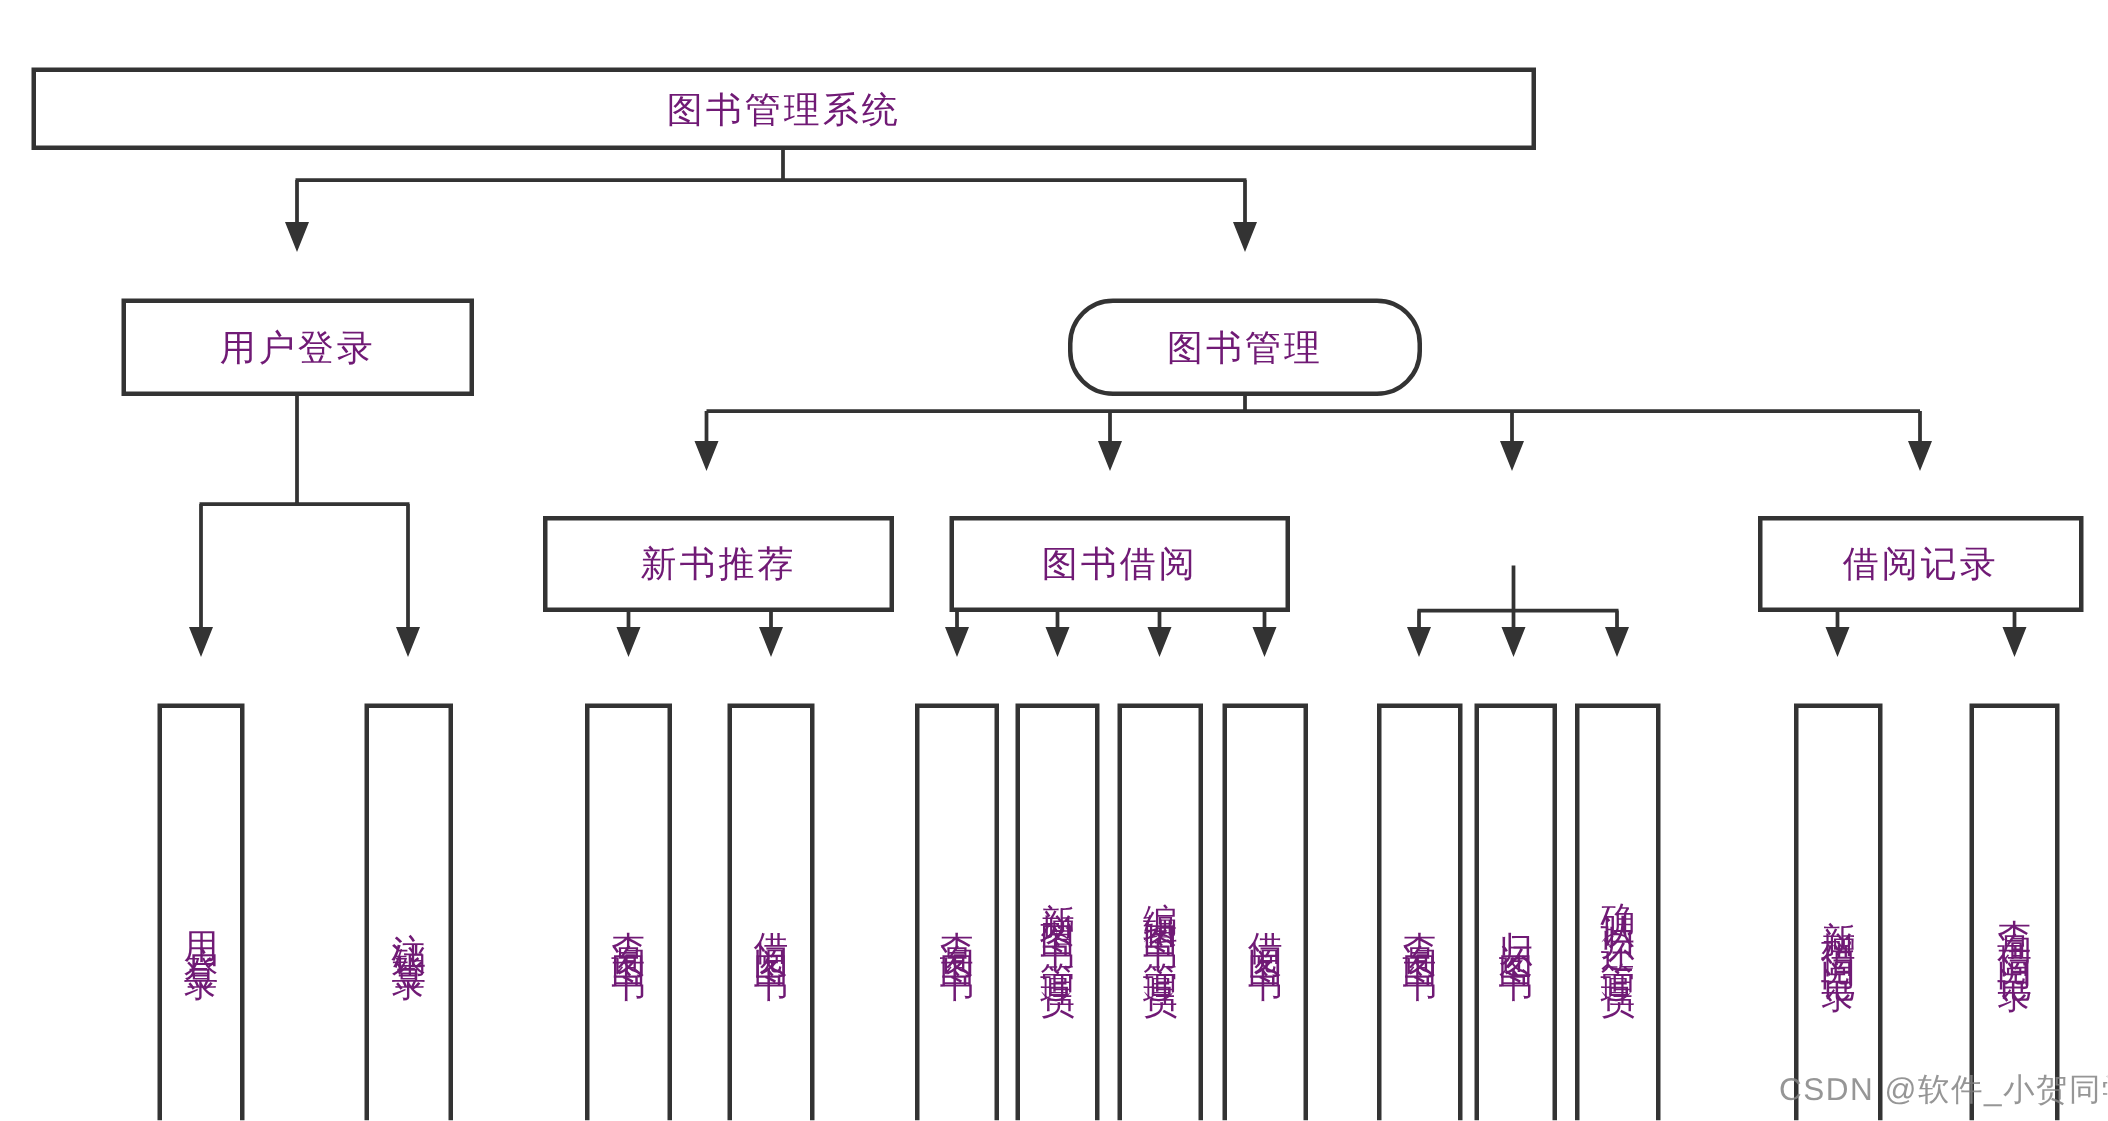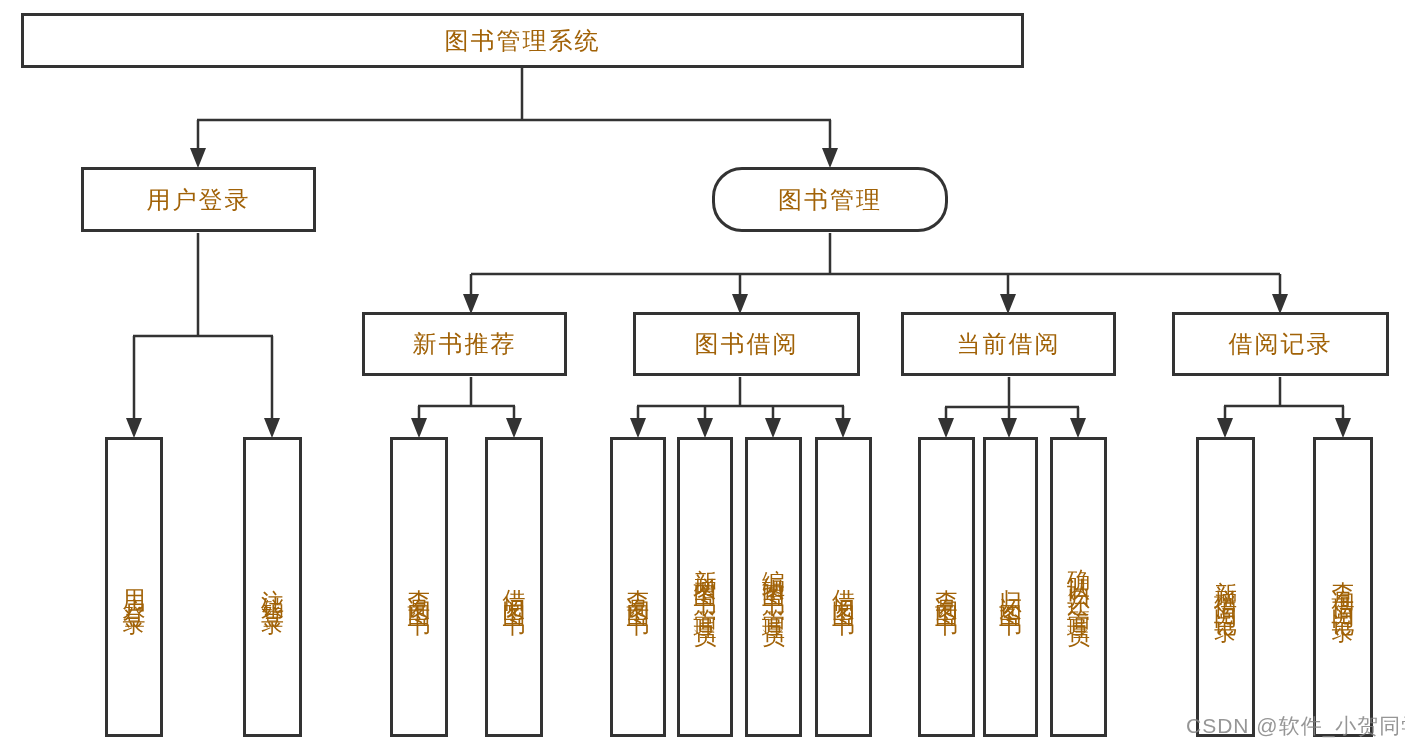--- a/index.html
+++ b/index.html
@@ -18,25 +18,26 @@
     position: absolute;
     left: 0; top: 0;
     width: 1405px; height: 747px;
     z-index: 1;
   }
 
   .node {
     position: absolute;
     border: 3px solid #333333;
     background: #ffffff;
-    color: #a16207;
+    color: #701a75;
     display: flex;
     align-items: center;
     justify-content: center;
     z-index: 2;
+    margin-top: 32px;
   }
 
   .hnode {
     font-size: 24px;
     letter-spacing: 2px;
     white-space: nowrap;
   }
 
   .vnode {
     writing-mode: vertical-rl;
@@ -117,23 +118,22 @@
       M1070 418 H1086 L1078 438 Z
       M1217 418 H1233 L1225 438 Z
       M1335 418 H1351 L1343 438 Z"></path>
   </svg>
 
   <div class="node hnode" style="left:21px; top:13px; width:1003px; height:55px;">图书管理系统</div>
 
   <div class="node hnode" style="left:81px; top:167px; width:235px; height:65px;">用户登录</div>
   <div class="node hnode" style="left:712px; top:167px; width:236px; height:65px;border-radius:30px;">图书管理</div>
 
-  <div class="node hnode" style="left:362px; top:312px; width:205px; height:64px;">新书推荐</div>
+  <div class="node hnode" style="left:362px; top:312px; width:234px; height:64px;">新书推荐</div>
   <div class="node hnode" style="left:633px; top:312px; width:227px; height:64px;">图书借阅</div>
-  <div class="node hnode" style="left:901px; top:312px; width:215px; height:64px;">当前借阅</div>
   <div class="node hnode" style="left:1172px; top:312px; width:217px; height:64px;">借阅记录</div>
 
   <div class="node vnode" style="left:105px; top:437px; width:58px; height:300px;">用户登录</div>
   <div class="node vnode" style="left:243px; top:437px; width:59px; height:300px;">注销登录</div>
 
   <div class="node vnode" style="left:390px; top:437px; width:58px; height:300px;">查询图书</div>
   <div class="node vnode" style="left:485px; top:437px; width:58px; height:300px;">借阅图书</div>
 
   <div class="node vnode" style="left:610px; top:437px; width:56px; height:300px;">查询图书</div>
   <div class="node vnode" style="left:677px; top:437px; width:56px; height:300px;">新增图书（管理员）</div>

